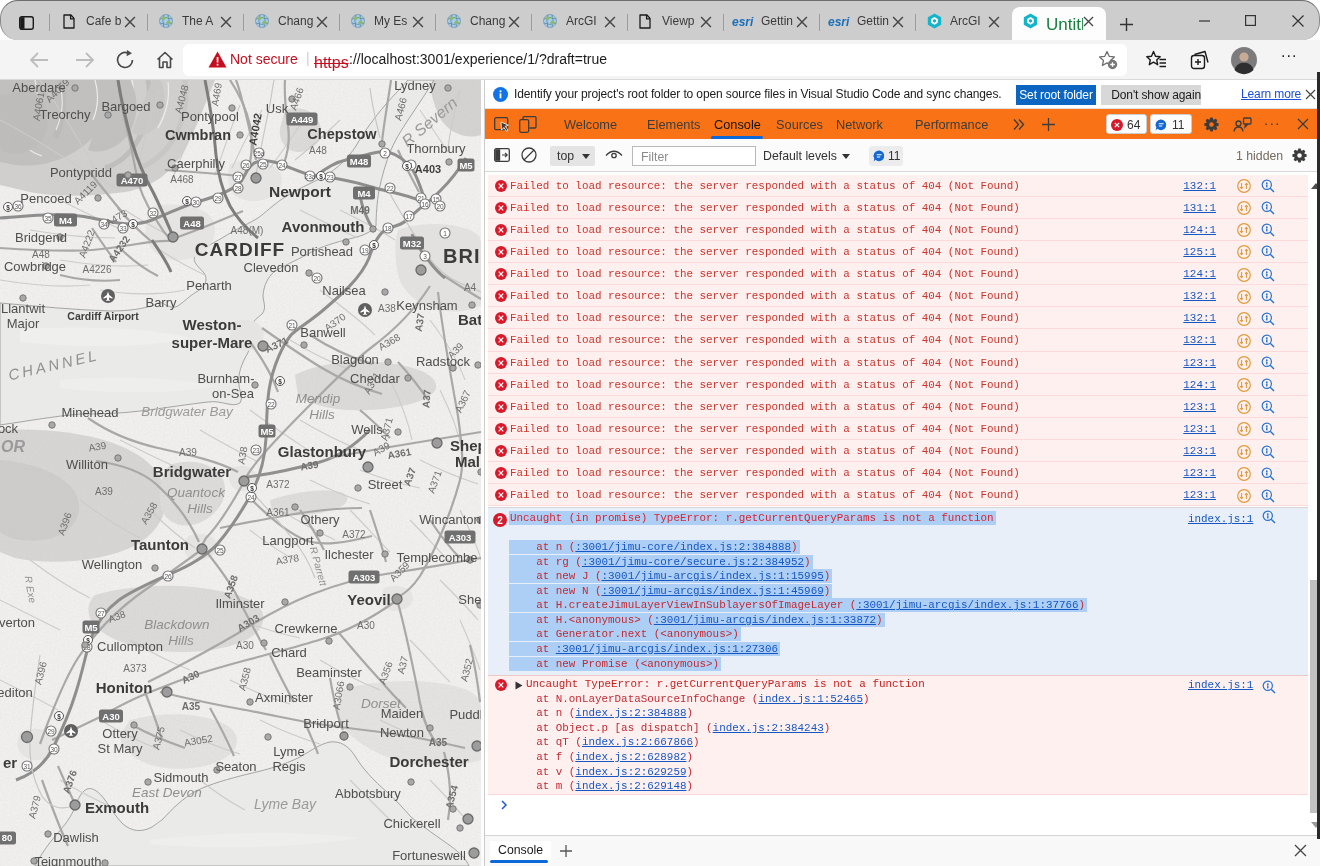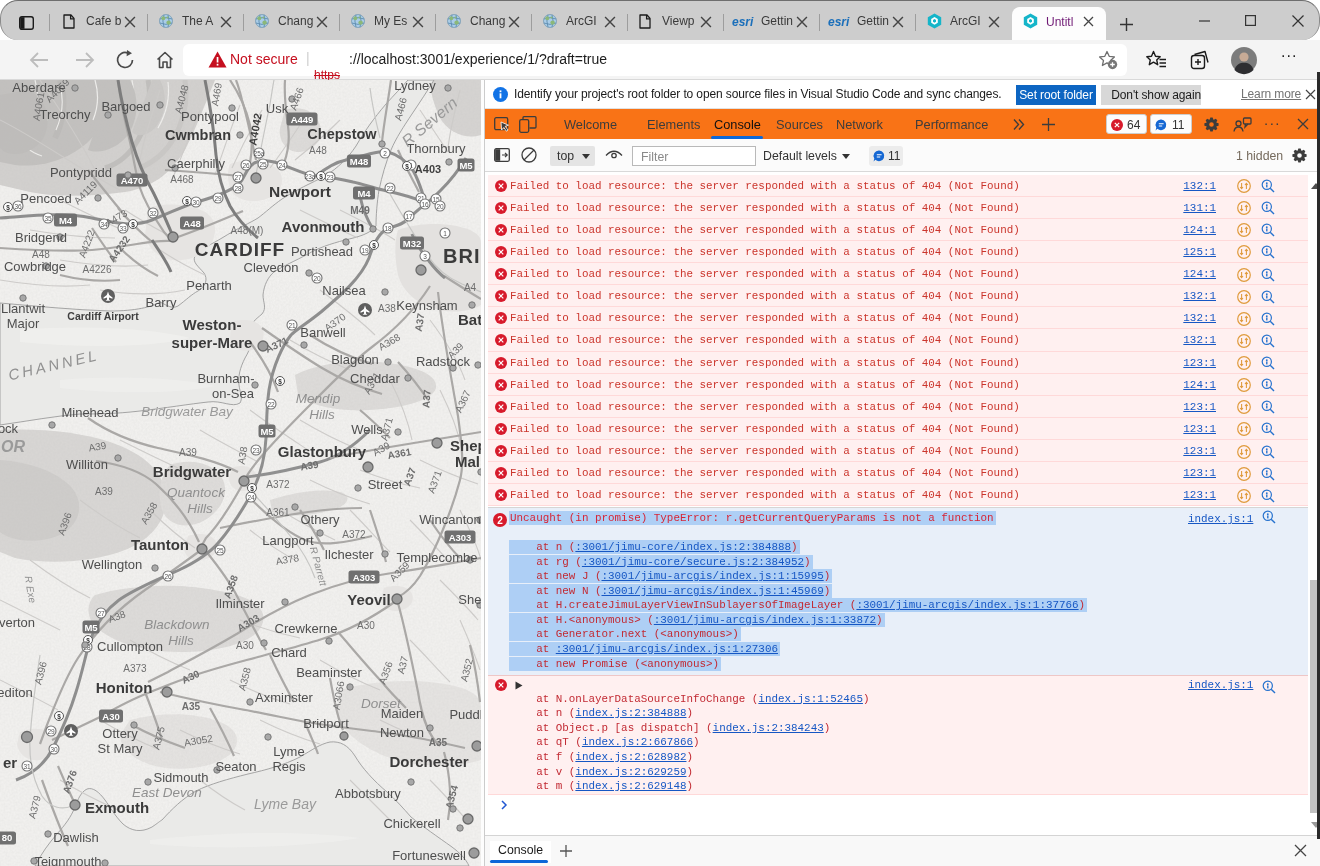--- a/index.html
+++ b/index.html
@@ -184,21 +184,21 @@
   <svg class="closex" style="left:987px;top:15px" width="11" height="11" viewBox="0 0 11 11">
       <path d="M1 1 L10 10 M10 1 L1 10" stroke="#444" stroke-width="1.3"></path>
     </svg>
 
   <div id="activetab">
     <svg class="abs" style="left:11px;top:6px" width="15" height="16" viewBox="0 0 15 16">
         <path d="M7.5 0.5 L14.2 4.2 V11.8 L7.5 15.5 L0.8 11.8 V4.2 Z" fill="#15b5c9"></path>
         <path d="M7.5 4 L10.8 5.9 V9.8 L7.5 11.7 L4.2 9.8 V5.9 Z" fill="#fff"></path>
         <path d="M7.5 6 L9 6.9 V8.8 L7.5 9.7 L6 8.8 V6.9 Z" fill="#15b5c9"></path>
       </svg>
-    <div class="abs" style="left:34px;top:8px;font-size:12px;color:#701a75;width:37px;overflow:hidden;white-space:nowrap">Untitl</div>
+    <div class="abs" style="left:34px;top:8px;font-size:17px;color:#15803d;width:37px;overflow:hidden;white-space:nowrap">Untitl</div>
     <svg class="abs" style="left:71px;top:9px" width="11" height="11" viewBox="0 0 11 11">
         <path d="M1 1 L10 10 M10 1 L1 10" stroke="#444" stroke-width="1.3"></path>
       </svg>
   </div>
 
   <svg class="abs" style="left:1119px;top:17px" width="13" height="13" viewBox="0 0 13 13">
       <path d="M6.5 0 V13 M0 6.5 H13" stroke="#333" stroke-width="1.4"></path>
     </svg>
 
   <svg class="abs" style="left:1198px;top:19px" width="11" height="2" viewBox="0 0 11 2">
@@ -227,21 +227,21 @@
       <path d="M2.5 9.5 L10 2.5 L17.5 9.5 M4.5 8 V17.5 H8 V12 H12 V17.5 H15.5 V8" stroke="#4a4a4a" stroke-width="1.6" fill="none" stroke-linejoin="round"></path>
     </svg>
   <div id="urlpill">
     <svg class="abs" style="left:25px;top:7px" width="19" height="17" viewBox="0 0 19 17">
         <path d="M9.5 0.5 L18.5 16.5 H0.5 Z" fill="#c50f1f"></path>
         <rect x="8.7" y="6" width="1.7" height="5.5" fill="#fff"></rect>
         <rect x="8.7" y="12.8" width="1.7" height="1.8" fill="#fff"></rect>
       </svg>
     <div class="abs red" style="left:47px;top:7px;font-size:14px;">Not secure</div>
     <div class="abs" style="left:123px;top:6px;font-size:14px;color:#cfcfcf">|</div>
-    <div class="abs red" style="left:131px;top:24px;font-size:12px;text-decoration:line-through">https</div>
+    <div class="abs red" style="left:131px;top:10px;font-size:16px;text-decoration:line-through">https</div>
     <div class="abs" style="left:166px;top:7px;font-size:14px;color:#1c1c1c">://localhost:3001/experience/1/?draft=true</div>
     <svg class="abs" style="left:915px;top:6px" width="20" height="20" viewBox="0 0 20 20">
       <path d="M9 1.5 L11.2 6.3 16.4 6.9 12.5 10.4 13.6 15.5 9 12.9 4.4 15.5 5.5 10.4 1.6 6.9 6.8 6.3 Z" fill="none" stroke="#6f6f6f" stroke-width="1.3" stroke-linejoin="round"></path>
       <circle cx="14.5" cy="14.5" r="4.7" fill="#767676"></circle>
         <path d="M14.5 12.2 V16.8 M12.2 14.5 H16.8" stroke="#fff" stroke-width="1.3"></path>
     </svg>
   </div>
 
   <svg class="abs" style="left:1146px;top:10px" width="21" height="20" viewBox="0 0 21 20">
     <path d="M7.5 1.5 L9.5 6.2 14.2 6.7 10.7 9.9 11.7 14.7 7.5 12.2 3.3 14.7 4.3 9.9 0.8 6.7 5.5 6.2 Z" fill="none" stroke="#1b1b1b" stroke-width="1.4" stroke-linejoin="round"></path>
@@ -806,21 +806,21 @@
   <div id="devtools">
     <div id="infobar">
       <svg class="abs" style="left:8px;top:7px" width="15" height="15" viewBox="0 0 15 15">
           <circle cx="7.5" cy="7.5" r="7.5" fill="#1273e6"></circle>
           <rect x="6.6" y="6.3" width="1.8" height="5" fill="#fff"></rect>
           <rect x="6.6" y="3.4" width="1.8" height="1.8" fill="#fff"></rect>
         </svg>
       <div class="abs" style="left:29px;top:7px">Identify your project's root folder to open source files in Visual Studio Code and sync changes.</div>
       <div class="abs" style="left:531px;top:5px;width:80px;height:20px;background:#0d65c2;color:#fff;font-size:12px;text-align:center;line-height:20px">Set root folder</div>
       <div class="abs" style="left:616px;top:5px;width:100px;height:20px;background:#d8d8d8;color:#1b1b1b;font-size:12px;text-align:right;line-height:20px">Don't show again</div>
-      <div class="abs" style="left:756px;top:7px;color:#737373;text-decoration:underline">Learn more</div>
+      <div class="abs" style="left:756px;top:7px;color:#1d4ed8;text-decoration:underline">Learn more</div>
       <svg class="abs" style="left:820px;top:9px" width="11" height="11" viewBox="0 0 11 11">
           <path d="M1 1 L10 10 M10 1 L1 10" stroke="#454545" stroke-width="1.2"></path>
         </svg>
     </div>
     <div id="dtabs">
       <svg class="abs" style="left:9px;top:8px" width="16" height="15" viewBox="0 0 16 15">
           <rect x="0.7" y="0.7" width="13" height="12" rx="1.5" fill="none" stroke="#3c3c3c" stroke-width="1.3"></rect>
           <path d="M7 5 L14.5 8.2 L11.2 9.3 L14 13 L12.4 14.2 L9.8 10.5 L7.6 13 Z" fill="#3c3c3c" stroke="#fbfbfb" stroke-width="0.8"></path>
         </svg>
       <svg class="abs" style="left:34px;top:7px" width="18" height="17" viewBox="0 0 18 17">
@@ -1203,20 +1203,21 @@
           <rect x="5.1" y="5.4" width="1.4" height="3" fill="#2672ce"></rect>
         </svg>
       <div class="abs" style="top:502.5px;left:0;width:820px;height:120px;background:#fff0f0;border-top:1px solid #eec7c7;border-bottom:1px solid #ffd9d9"></div>
       <svg class="abs" style="left:7px;top:507px" width="12" height="12" viewBox="0 0 12 12">
           <circle cx="6" cy="6" r="6" fill="#d71a2b"></circle>
           <path d="M3.7 3.7 L8.3 8.3 M8.3 3.7 L3.7 8.3" stroke="#fff" stroke-width="1.2"></path>
         </svg>
       <svg class="abs" style="left:27px;top:509px" width="8" height="9" viewBox="0 0 8 9">
           <path d="M0.5 0.5 L7.5 4.5 L0.5 8.5 Z" fill="#333"></path>
         </svg>
+      <div class="stline" style="left:38px;top:506.0px;color:#c5221f">Uncaught TypeError: r.getCurrentQueryParams is not a function</div>
       <div class="stline" style="left:22px;top:520.6px">    at N.onLayerDataSourceInfoChange (<span class="ln">index.js:1:52465</span>)</div>
       <div class="stline" style="left:22px;top:535.2px">    at n (<span class="ln">index.js:2:384888</span>)</div>
       <div class="stline" style="left:22px;top:549.8px">    at Object.p [as dispatch] (<span class="ln">index.js:2:384243</span>)</div>
       <div class="stline" style="left:22px;top:564.4px">    at qT (<span class="ln">index.js:2:667866</span>)</div>
       <div class="stline" style="left:22px;top:579.0px">    at f (<span class="ln">index.js:2:628982</span>)</div>
       <div class="stline" style="left:22px;top:593.6px">    at v (<span class="ln">index.js:2:629259</span>)</div>
       <div class="stline" style="left:22px;top:608.2px">    at m (<span class="ln">index.js:2:629148</span>)</div>
       <div class="abs" style="left:700px;top:507px;font-family:'Liberation Mono',monospace;font-size:10.9px"><span class="ln">index.js:1</span></div>
       <svg class="abs" style="left:774px;top:508px" width="14" height="14" viewBox="0 0 14 14">
           <circle cx="5.8" cy="5.8" r="4.6" fill="none" stroke="#2672ce" stroke-width="1.2"></circle>

